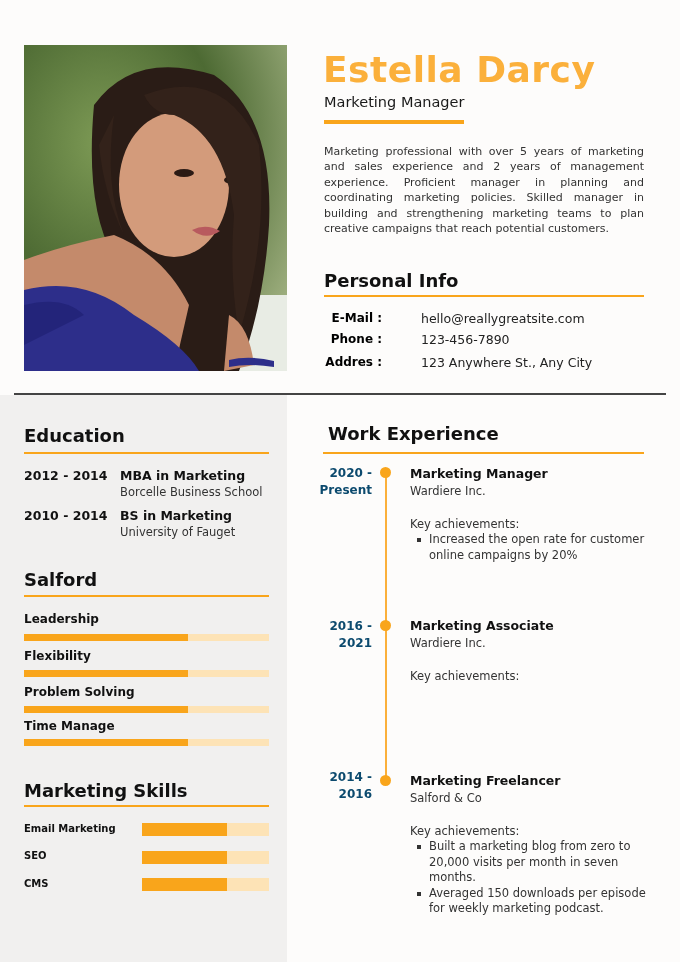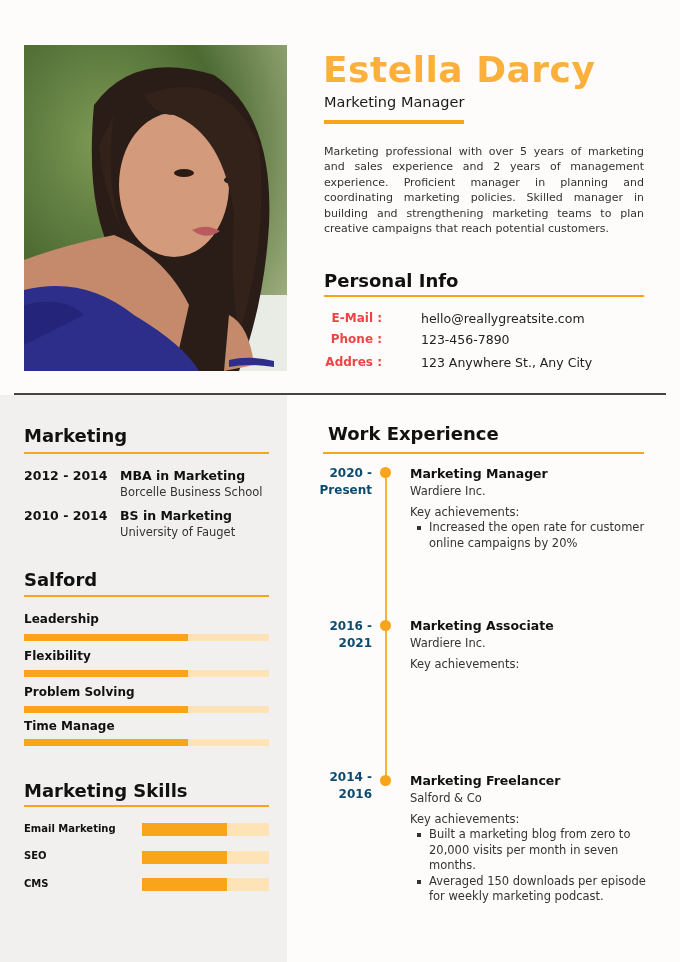--- a/index.html
+++ b/index.html
@@ -29,21 +29,21 @@
     position: absolute; left: 324px; top: 144px; width: 320px;
     font-size: 11px; line-height: 15.4px; color: #333; text-align: justify;
   }
 
   .section-heading {
     position: absolute; font-weight: bold; font-size: 18px; color: #111;
   }
   .section-rule { position: absolute; height: 2px; background: #f9a51b; }
 
   .info-row { position: absolute; left: 324px; width: 320px; height: 20px; font-size: 12.5px; }
-  .info-label { position: absolute; right: 262px; font-weight: bold; font-size: 12px; color: #ef4444; }
+  .info-label { position: absolute; right: 262px; font-weight: bold; font-size: 12px; color: #000000; }
   .info-value { position: absolute; left: 97px; color: #222; }
 
   .divider { position: absolute; left: 14px; top: 393px; width: 652px; height: 2px; background: #444; }
 
   .left-panel { position: absolute; left: 0; top: 395px; width: 287px; height: 567px; background: #f1f0ef; }
 
   .edu-row { position: absolute; left: 24px; width: 250px; }
   .edu-years { position: absolute; left: 0; top: 0; font-weight: bold; font-size: 12.5px; color: #111; }
   .edu-degree { position: absolute; left: 96px; top: 0; font-weight: bold; font-size: 12.5px; color: #111; white-space: nowrap; }
   .edu-school { position: absolute; left: 96px; top: 17px; font-size: 11.5px; color: #333; white-space: nowrap; }
@@ -55,21 +55,21 @@
   .mskill-label { position: absolute; left: 24px; font-weight: bold; font-size: 10px; color: #111; white-space: nowrap; }
   .mbar-track { position: absolute; left: 142px; width: 127px; height: 13px; background: #fde3b6; }
 
   .timeline-line { position: absolute; left: 385px; top: 472px; width: 2px; height: 308px; background: #fbb03b; }
   .timeline-dot { position: absolute; left: 380px; width: 11px; height: 11px; border-radius: 50%; background: #f9a51b; }
 
   .work-date { position: absolute; right: 308px; text-align: right; font-weight: bold; font-size: 12px; line-height: 17px; color: #0c4a6e; }
   .work-block { position: absolute; left: 410px; width: 245px; }
   .work-role { font-weight: bold; font-size: 12.5px; color: #111; line-height: 16px; }
   .work-company { font-size: 11.5px; color: #333; line-height: 16px; margin-top: 1px; }
-  .work-key { font-size: 11.5px; color: #333; line-height: 16px; margin-top: 5px; }
+  .work-key { font-size: 11.5px; color: #333; line-height: 16px; margin-top: 17px; }
   .work-list { list-style: none; margin-left: 5px; }
   .work-list li { position: relative; padding-left: 14px; font-size: 11.5px; line-height: 15.5px; color: #333; }
   .work-list li::before { content: ""; position: absolute; left: 2px; top: 6px; width: 4px; height: 4px; background: #333; }
 </style>
 </head>
 <body>
 
 <div class="photo" title="Portrait photo of a woman with long dark hair wearing a blue top">
   <svg viewBox="0 0 263 326" preserveAspectRatio="none">
     <defs>
@@ -121,21 +121,21 @@
   <span class="info-value">123-456-7890</span>
 </div>
 <div class="info-row" style="top:355px;">
   <span class="info-label">Addres :</span>
   <span class="info-value">123 Anywhere St., Any City</span>
 </div>
 
 <div class="left-panel"></div>
 <div class="divider"></div>
 
-<div class="section-heading" style="left:24px; top:425px;">Marketing</div>
+<div class="section-heading" style="left:24px; top:425px;">Education</div>
 <div class="section-rule" style="left:24px; top:452px; width:245px;"></div>
 
 <div class="edu-row" style="top:468px;">
   <span class="edu-years">2012 - 2014</span>
   <span class="edu-degree">MBA in Marketing</span>
   <span class="edu-school">Borcelle Business School</span>
 </div>
 <div class="edu-row" style="top:508px;">
   <span class="edu-years">2010 - 2014</span>
   <span class="edu-degree">BS in Marketing</span>

